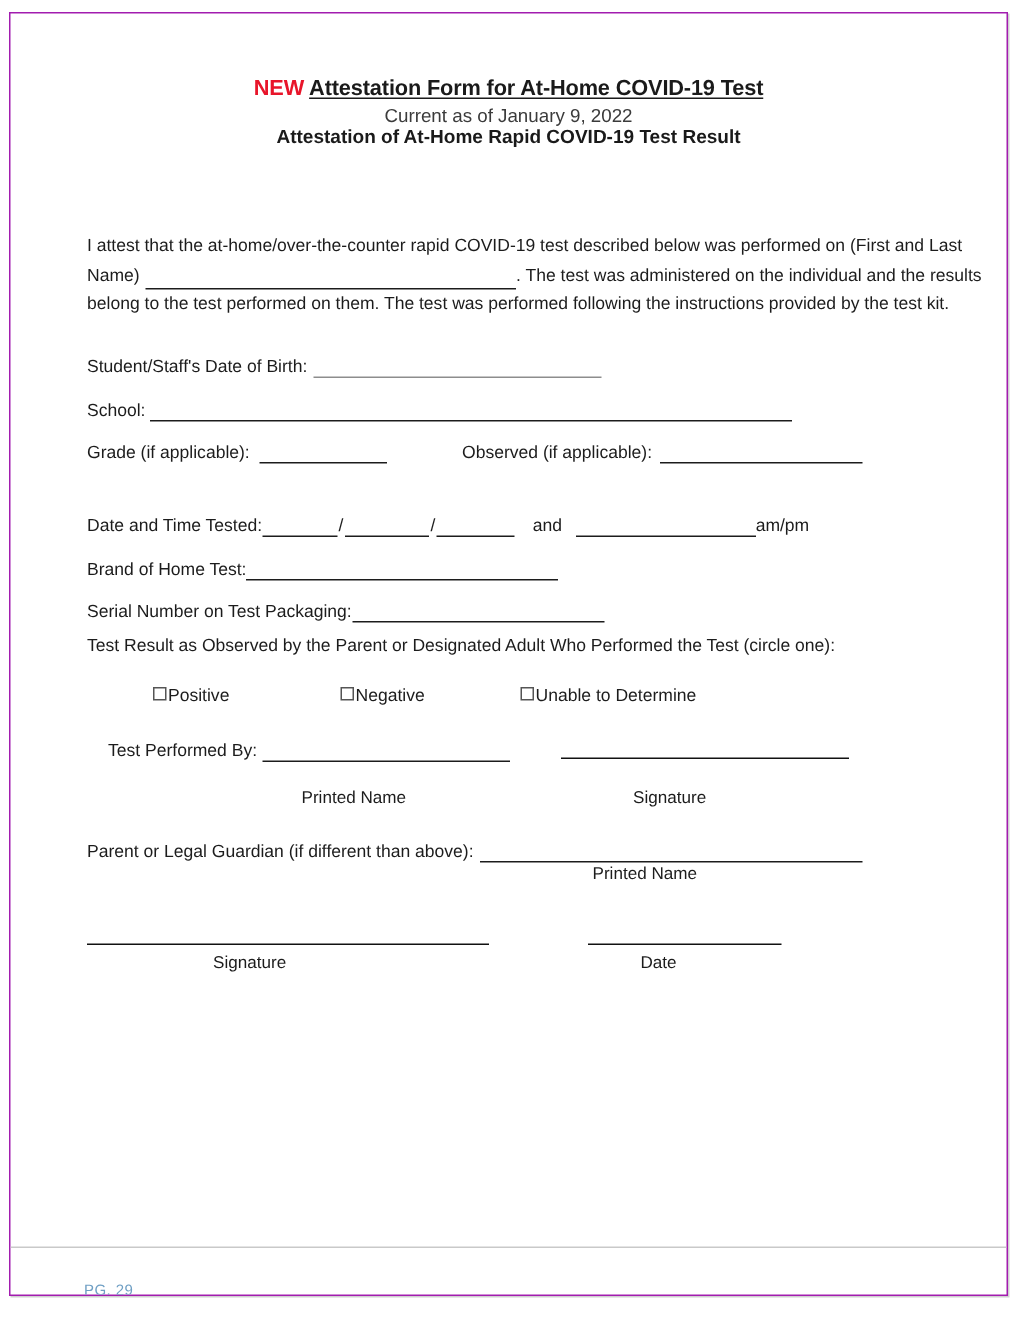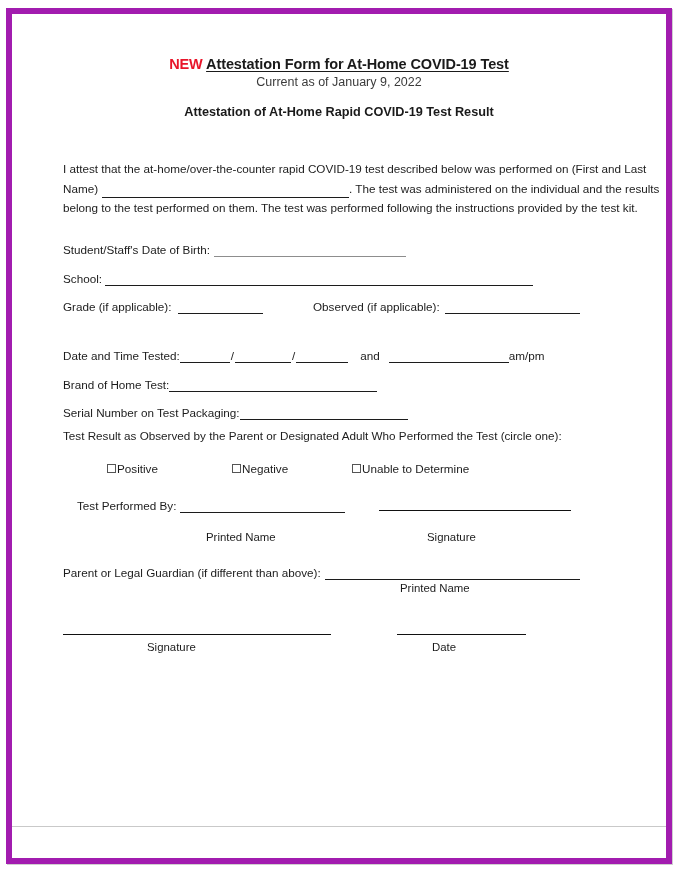--- a/index.html
+++ b/index.html
@@ -13,21 +13,21 @@
     font-family: "Liberation Sans", sans-serif;
     overflow: hidden;
   }
   .page {
     position: absolute;
     left: 6px;
     top: 8px;
     width: 666px;
     height: 856px;
     background: #ffffff;
-    border: 6px solid #a21caf;
+    border: 1px solid #a21caf;
     box-shadow: 1px 1px 0 #cfcfcf;
     box-sizing: border-box;
     overflow: hidden;
   }
   .inner {
     position: relative;
     width: 100%;
     height: 100%;
   }
 
@@ -54,21 +54,20 @@
     text-decoration: underline;
     text-underline-offset: 2px;
   }
   .title-sub {
     margin-top: 3px;
     font-size: 12.5px;
     color: #3b3b3b;
     font-weight: normal;
   }
   .title-second {
-    margin-top: 16px;
     font-size: 12.7px;
     font-weight: bold;
     color: #1a1a1a;
     text-align: center;
   }
 
   
   .para {
     position: absolute;
     left: 51px;

